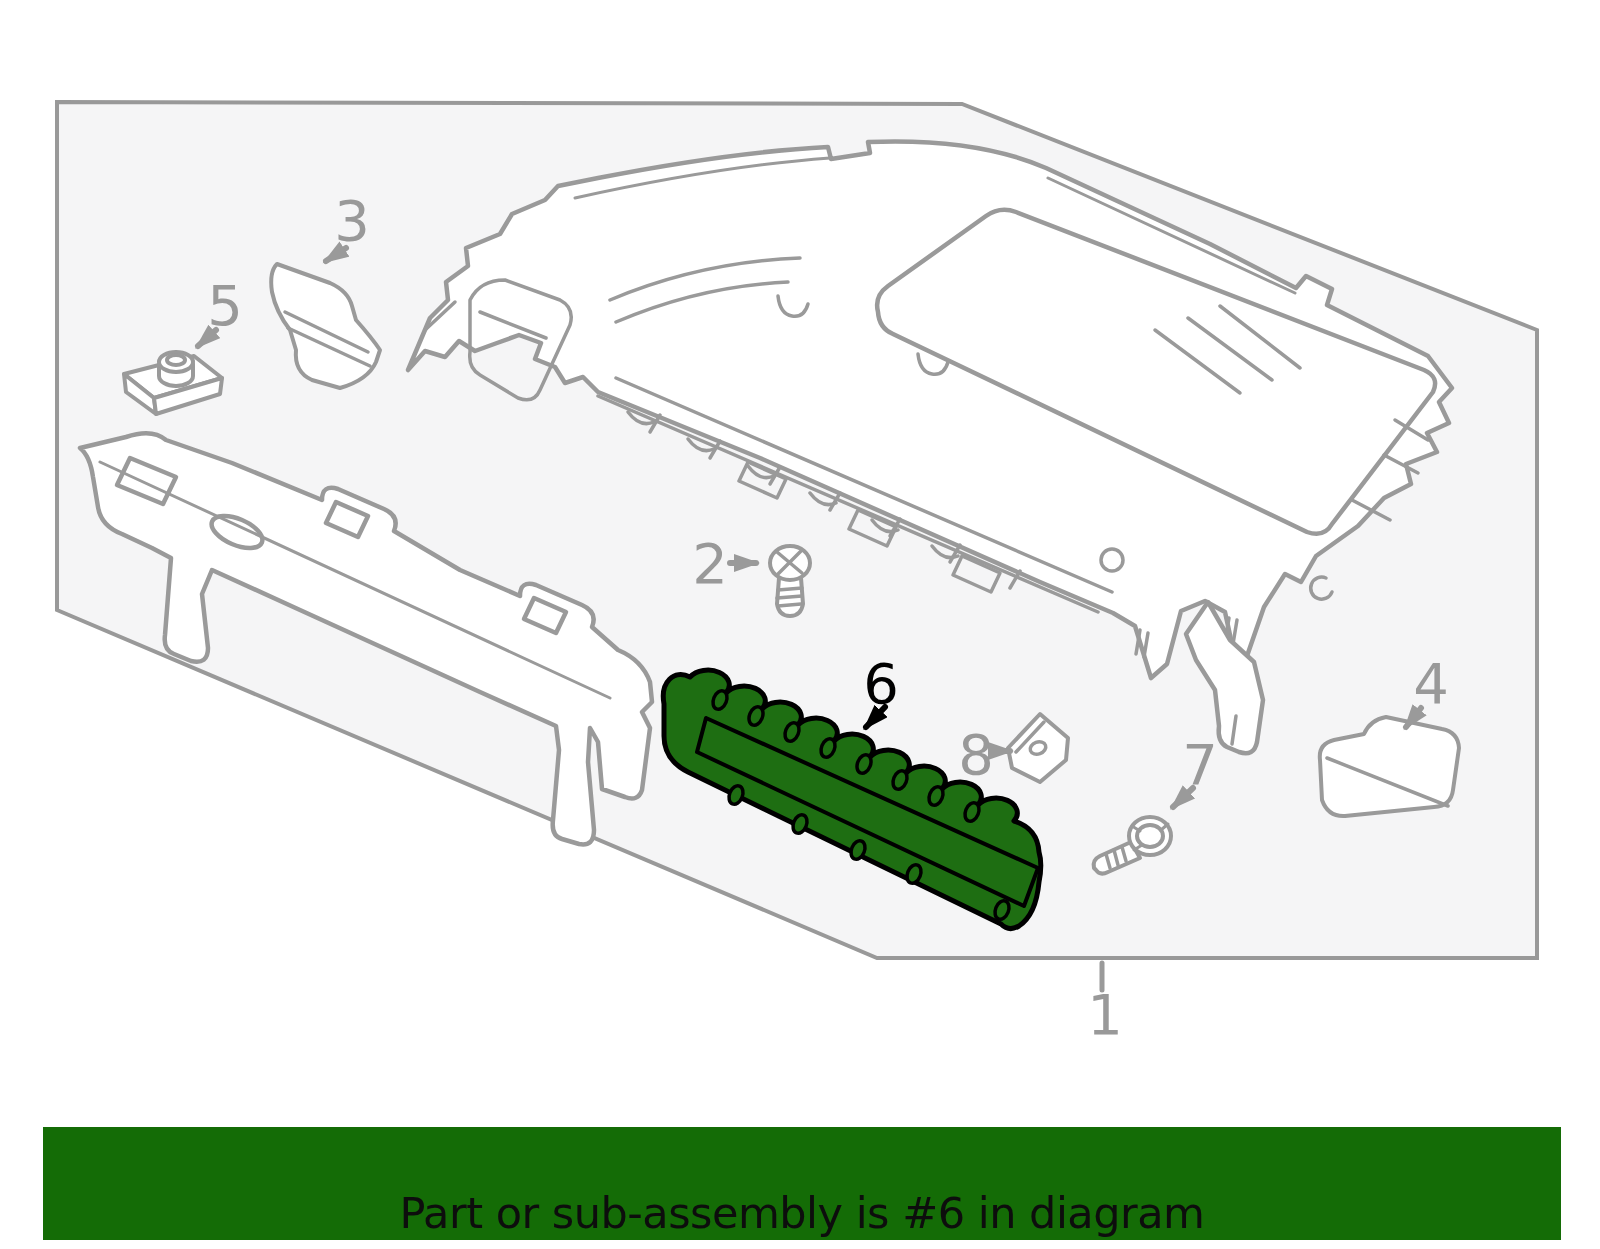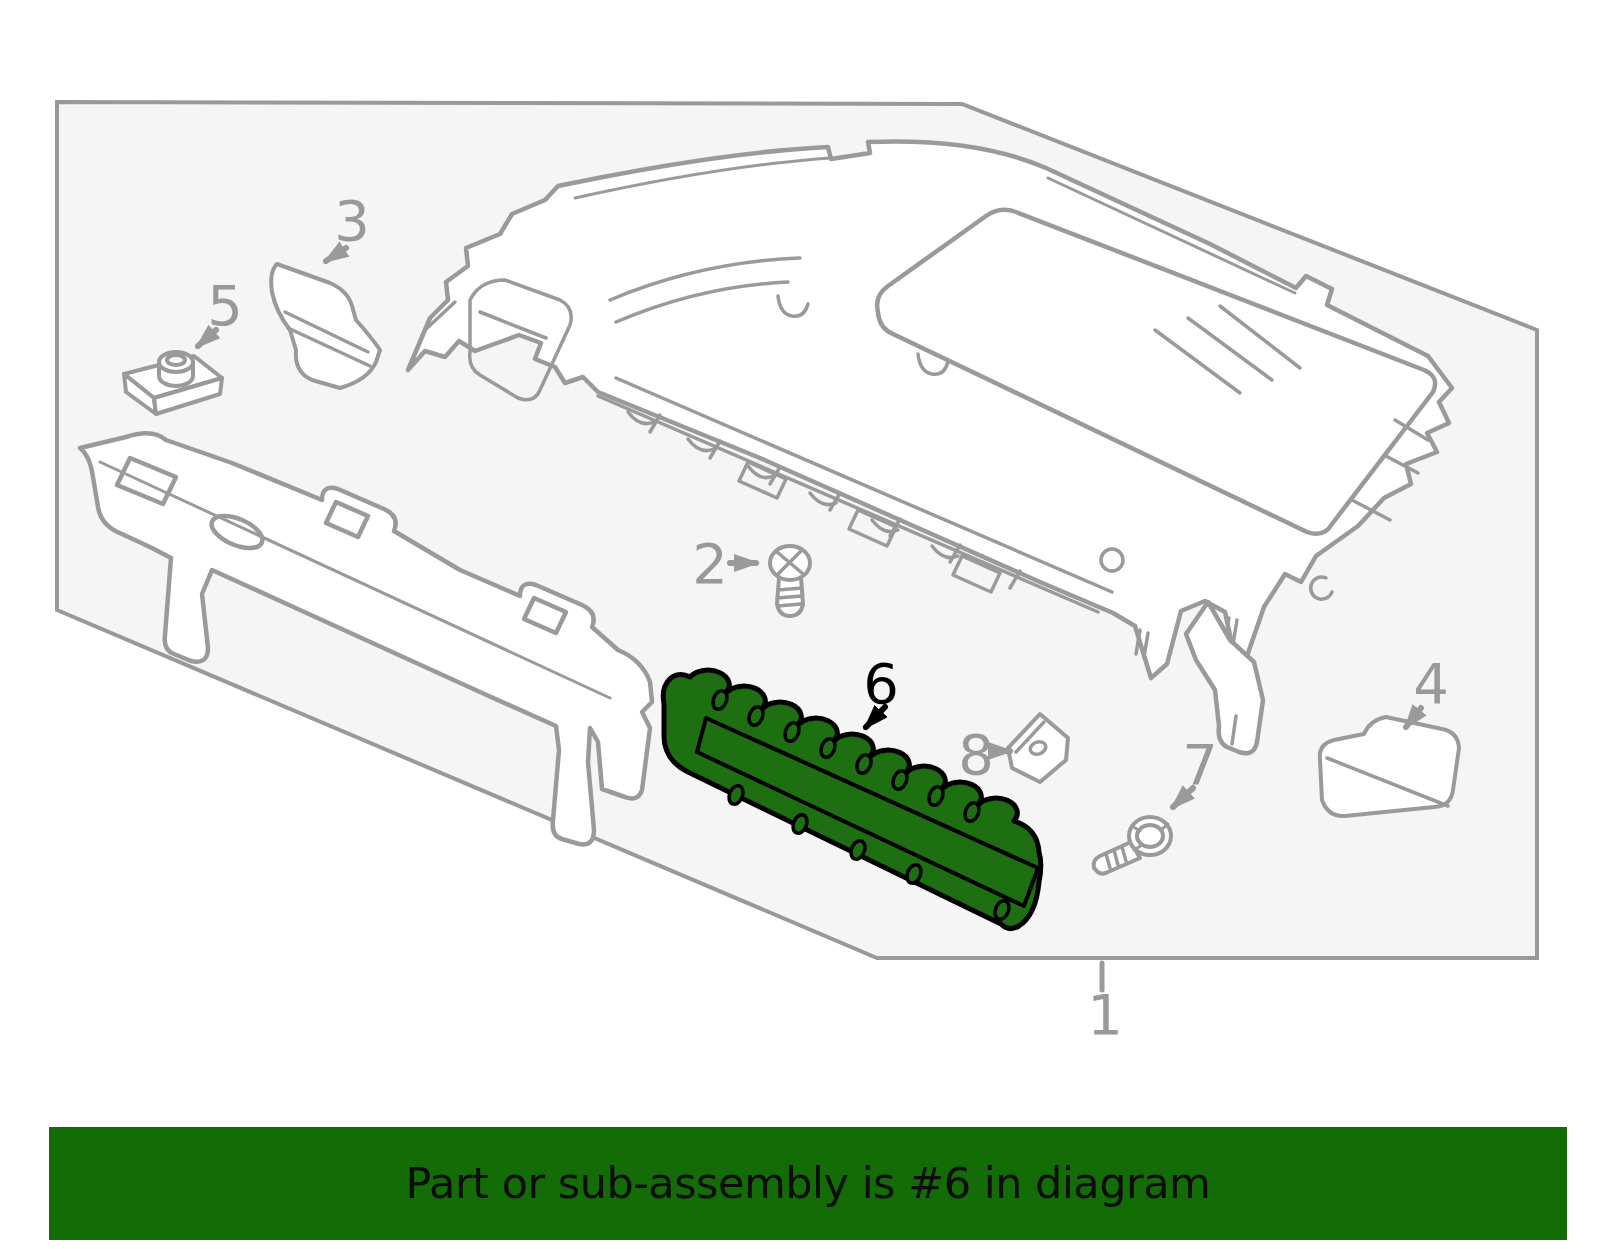--- a/index.html
+++ b/index.html
@@ -1,21 +1,21 @@
 <!DOCTYPE html>
 <html><head>
 <meta charset="utf-8">
 <style>
   html,body{margin:0;padding:0;background:#ffffff;}
   .stage{position:relative;width:1600px;height:1249px;background:#ffffff;overflow:hidden;
          font-family:"DejaVu Sans","Liberation Sans",sans-serif;}
   .diagram-svg{position:absolute;left:0;top:0;}
   .num-label{font-family:"DejaVu Sans","Liberation Sans",sans-serif;font-size:56px;}
-  .banner{position:absolute;left:49px;top:1127px;width:1518px;height:113px;background:#146C06;
-          display:flex;flex-direction:column;justify-content:center;align-items:center;}
+  .banner{position:absolute;left:43px;top:1127px;width:1518px;height:113px;background:#146C06;
+          display:flex;flex-direction:column;justify-content:flex-end;align-items:center;}
   .banner-line{display:block;text-align:center;color:#0d0d0d;font-size:43px;line-height:53px;
                letter-spacing:-0.5px;white-space:nowrap;font-family:"DejaVu Sans","Liberation Sans",sans-serif;}
 </style>
 </head>
 <body>
 
 <div class="stage">
 
 <svg class="diagram-svg" width="1600" height="1249" viewBox="0 0 1600 1249">
   <defs>

